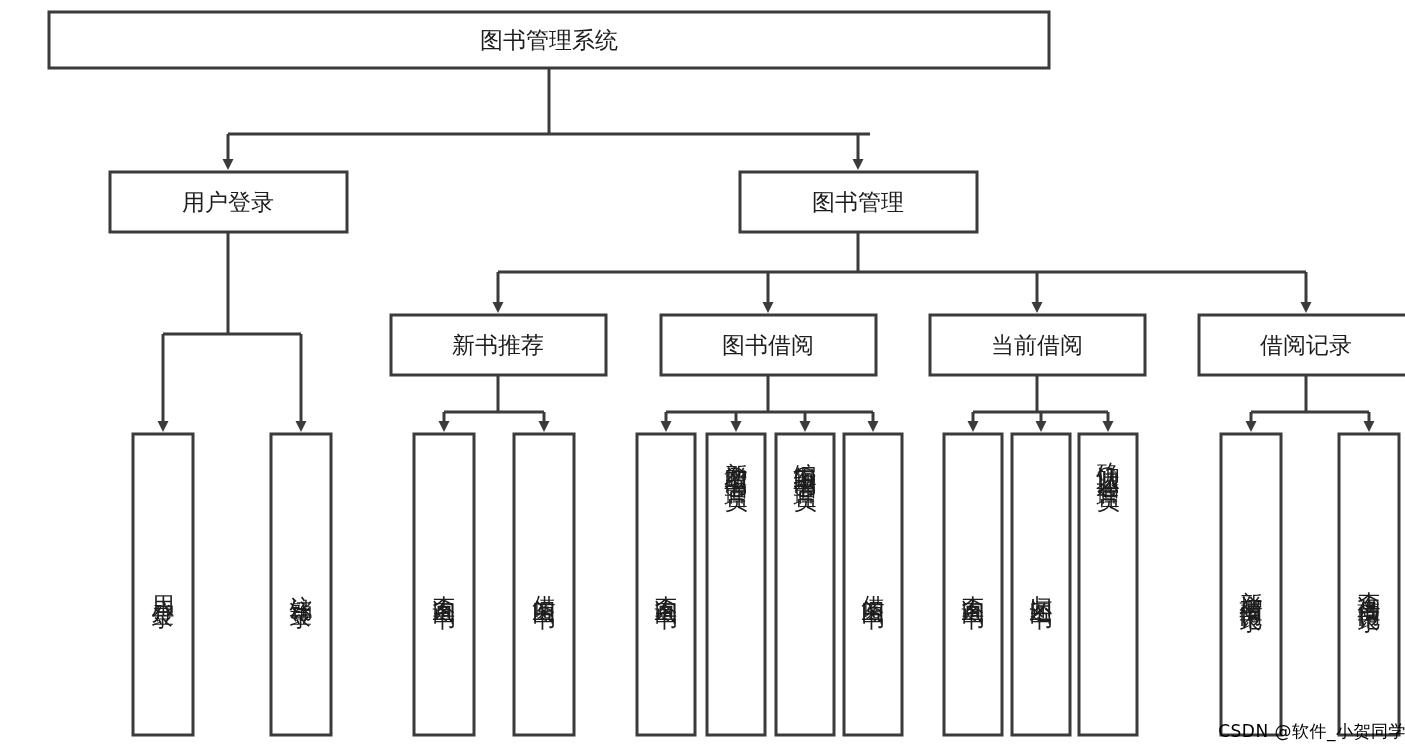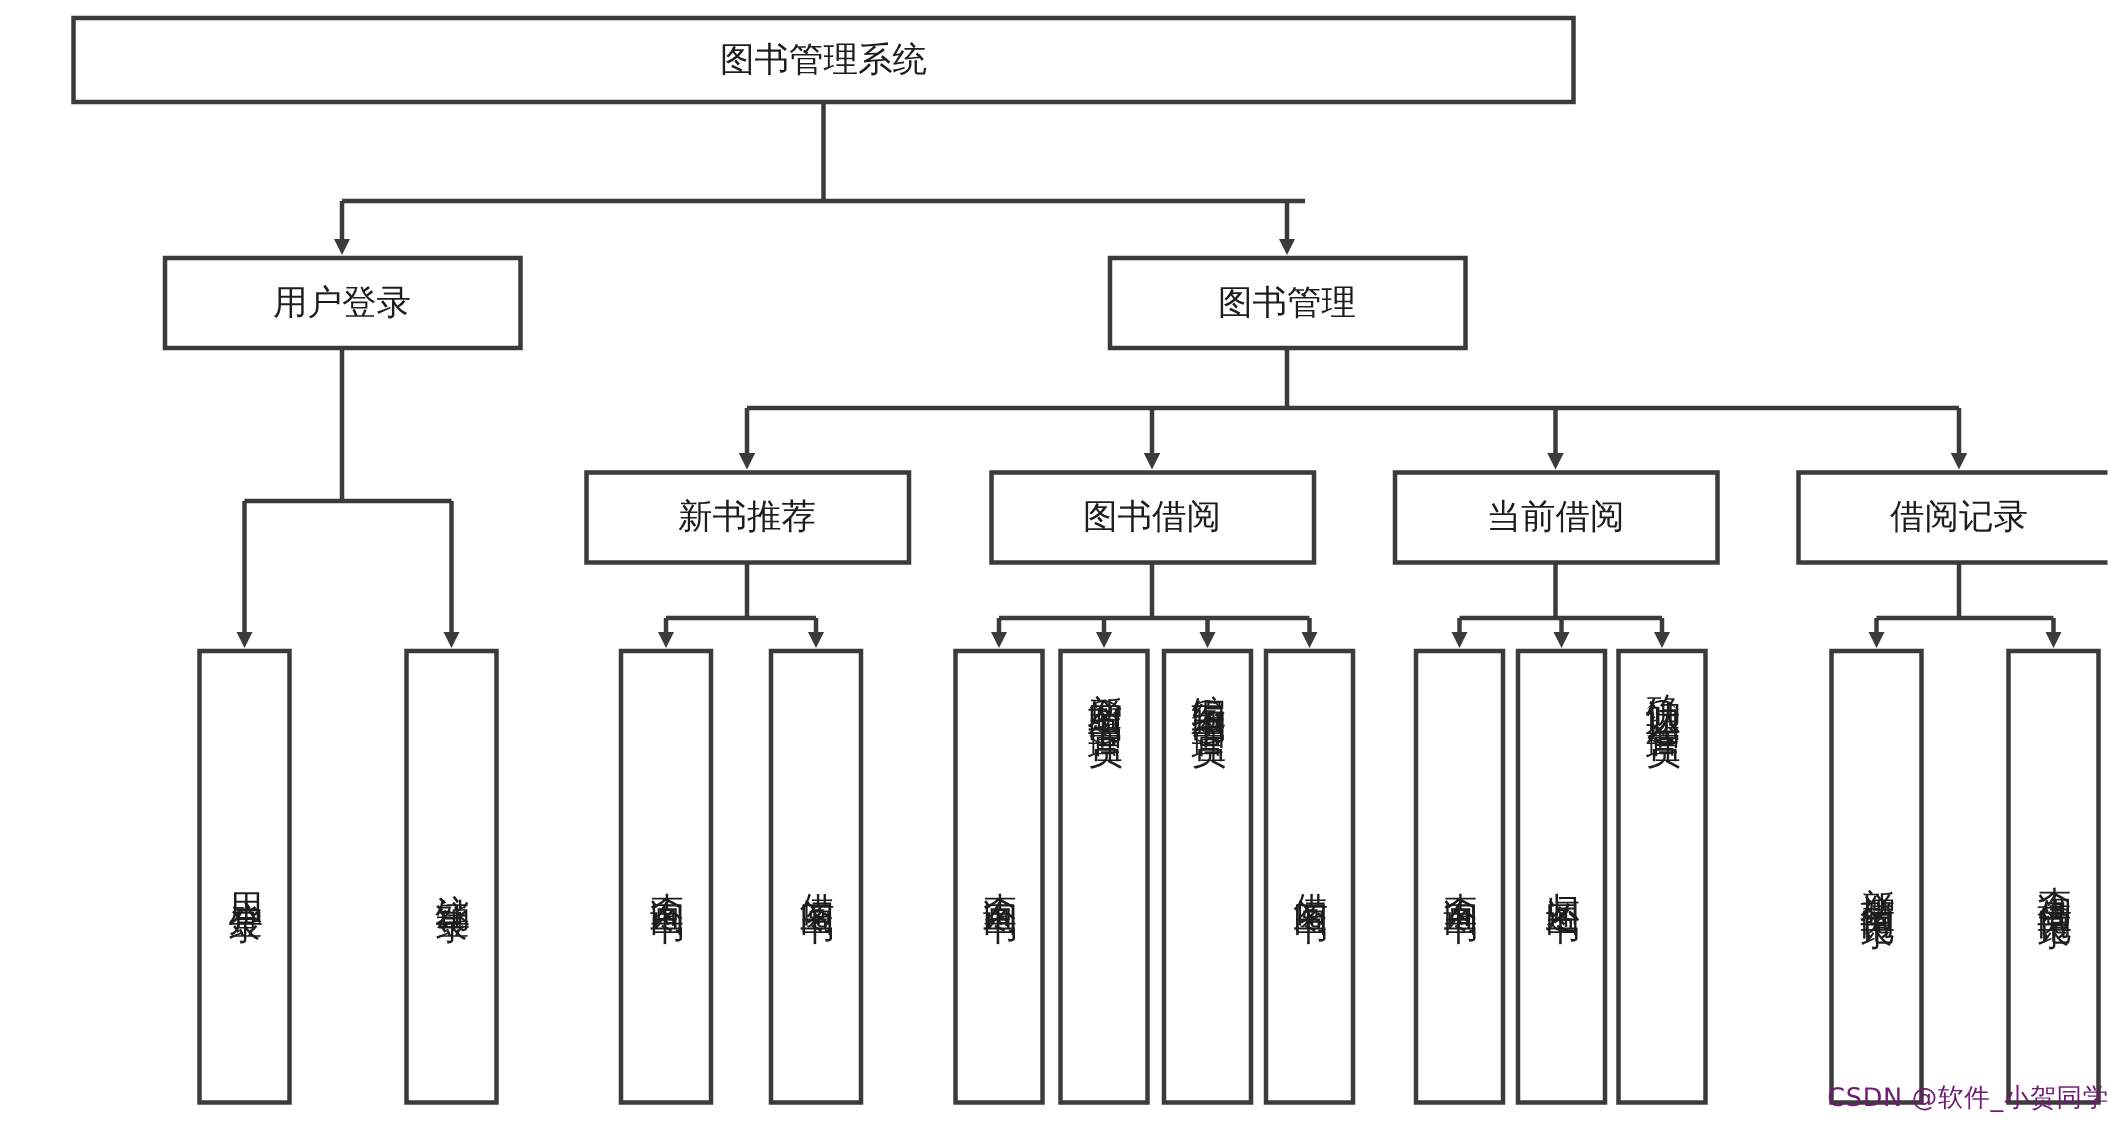--- a/index.html
+++ b/index.html
@@ -67,21 +67,21 @@
     color: #1d1d1d;
     white-space: nowrap;
     text-align: center;
   }
   #watermark {
     position: absolute;
     right: 28px;
     bottom: 4px;
     font-family: "DejaVu Sans", "Liberation Sans", sans-serif;
     font-size: 17px;
-    color: #701a75;
+    color: #000000;
     letter-spacing: 0.5px;
     white-space: nowrap;
   }
 </style>
 </head>
 <body>
 
 <div id="diagram-root">
 
   <svg id="tree-svg" viewBox="0 0 1405 747">

